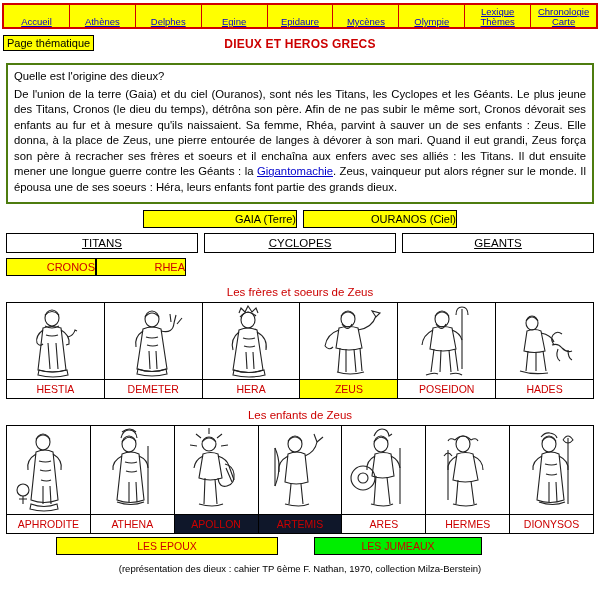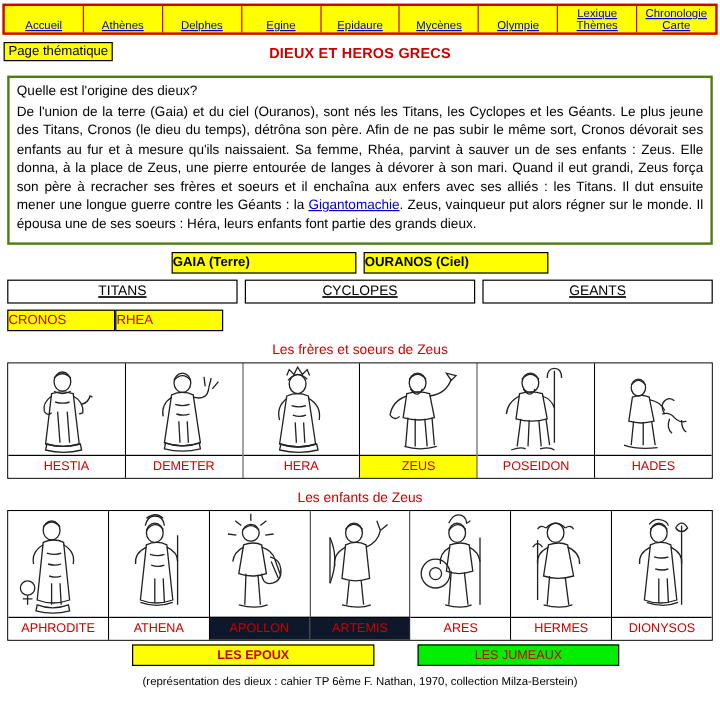--- a/index.html
+++ b/index.html
@@ -101,25 +101,24 @@
   
   .pair-row {
     display: flex;
     justify-content: center;
     gap: 6px;
     margin-top: 6px;
   }
   .yellowcell {
     background: #ffff00;
     border: 1px solid #000000;
-    text-align: left;
+    text-align: right;
     font-size: 11px;
     padding: 2px 0;
     color: #000;
-    font-weight: bold;
   }
   .yellowcell.w1 { width: 152px; }
 
   
   .three-row {
     display: flex;
     margin: 5px 6px 0 6px;
     gap: 6px;
     text-decoration: underline;
   }
@@ -136,21 +135,21 @@
   
   .cr-row {
     display: flex;
     margin: 5px 6px 0 6px;
     width: 180px;
   }
   .cr-row .cell {
     flex: 1 1 0;
     background: #ffff00;
     border: 1px solid #000000;
-    text-align: left;
+    text-align: right;
     font-size: 11px;
     padding: 2px 0;
     color: #cc0000;
   }
 
   
   .section-caption {
     text-align: center;
     color: #cc0000;
     font-size: 11.5px;
@@ -202,21 +201,21 @@
     gap: 0;
   }
   .bar {
     text-align: center;
     font-size: 10.5px;
     color: #cc0000;
     border: 1px solid #000000;
     padding: 2px 0;
     box-sizing: border-box;
   }
-  .bar.yellow { background: #ffff00; width: 202px; margin-left: 104px; font-weight: bold; }
+  .bar.yellow { background: #ffff00; width: 222px; margin-left: 50px; }
   .bar.green  { background: #00ee00; width: 168px; margin-left: 36px; }
 
   
   .credit {
     text-align: center;
     font-size: 9.5px;
     margin-top: 8px;
     color: #000;
   }
 </style>

